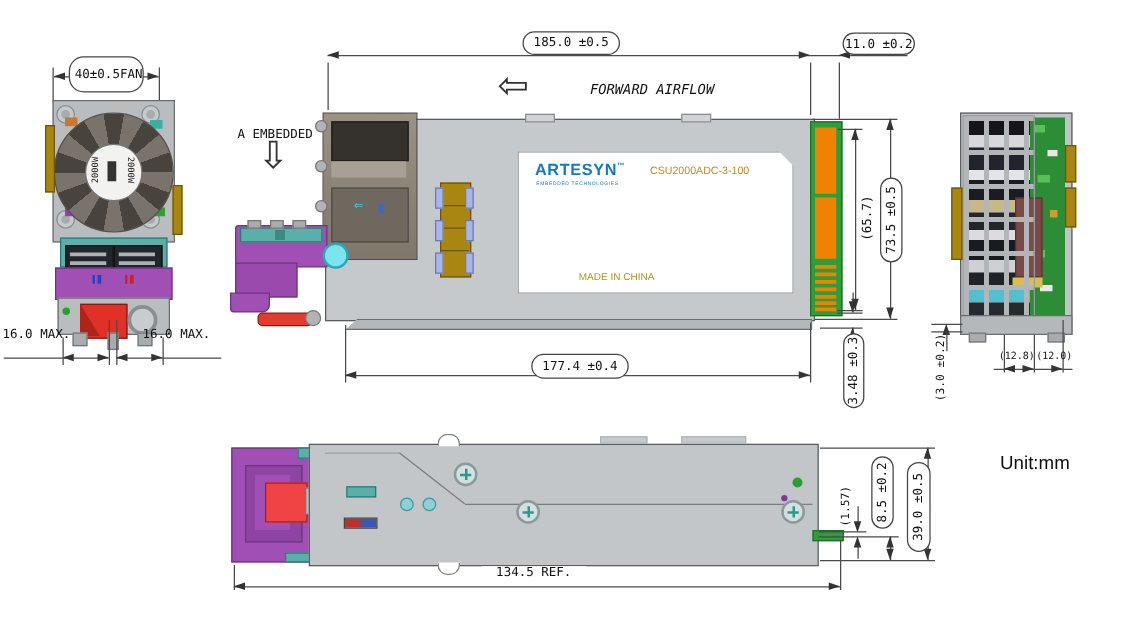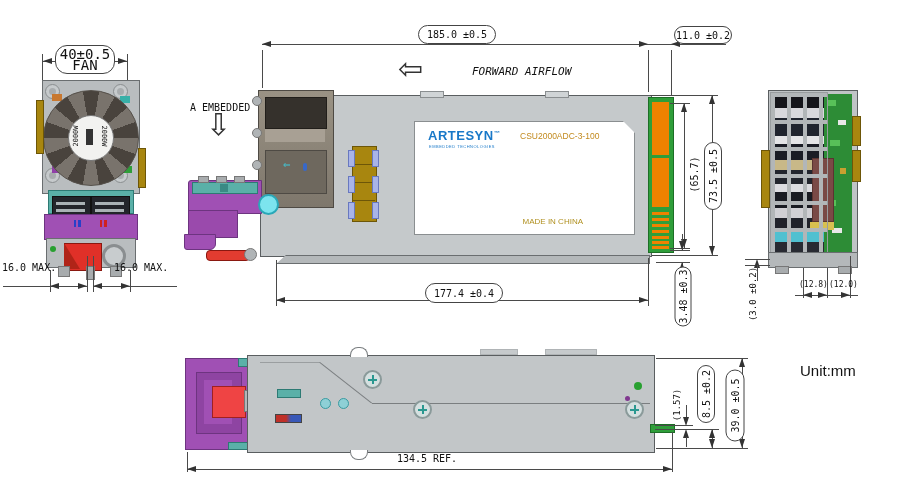--- a/index.html
+++ b/index.html
@@ -31,21 +31,21 @@
 </head>
 <body>
 
 <div id="canvas">
 
   <div class="lv" style="left:42px;top:54px;height:28px;"></div>
   <div class="lv" style="left:127px;top:54px;height:28px;"></div>
   <div class="lh" style="left:43px;top:61px;width:84px;"></div>
   <div class="ar ar-l" style="left:43px;top:58px;"></div>
   <div class="ar ar-r" style="left:118px;top:58px;"></div>
-  <div class="co" style="left:55px;top:45px;width:58px;height:27px;flex-direction:column;line-height:11px;font-size:14px;">
+  <div class="co" style="left:55px;top:45px;width:58px;height:27px;line-height:11px;font-size:10px;justify-content:flex-end;">
     <span>40±0.5</span>
     <span>FAN</span>
   </div>
 
   <div class="abs" style="left:42px;top:80px;width:96px;height:112px;background:#b9bdbf;border:1px solid #6a6e70;"></div>
   <div class="fscrew" style="left:45px;top:84px;width:13px;height:13px;"></div>
   <div class="fscrew" style="left:113px;top:84px;width:13px;height:13px;"></div>
   <div class="fscrew" style="left:45px;top:168px;width:13px;height:13px;"></div>
   <div class="fscrew" style="left:113px;top:168px;width:13px;height:13px;"></div>
   <div class="abs" style="left:52px;top:94px;width:10px;height:7px;background:#c87830;"></div>
@@ -147,21 +147,21 @@
   <div class="abs" style="left:348px;top:176px;width:5px;height:15px;background:#a9b4e8;border:1px solid #6878c0;"></div>
   <div class="abs" style="left:372px;top:176px;width:5px;height:15px;background:#a9b4e8;border:1px solid #6878c0;"></div>
   <div class="abs" style="left:348px;top:202px;width:5px;height:15px;background:#a9b4e8;border:1px solid #6878c0;"></div>
   <div class="abs" style="left:372px;top:202px;width:5px;height:15px;background:#a9b4e8;border:1px solid #6878c0;"></div>
 
   <div class="abs" style="left:414px;top:121px;width:219px;height:112px;background:#fff;border:1px solid #8a8e90;
        clip-path:polygon(0 0,calc(100% - 12px) 0,100% 12px,100% 100%,0 100%);"></div>
   <div class="abs" style="left:428px;top:128px;font-family:'Liberation Sans',sans-serif;font-weight:bold;font-size:13px;color:#1878c8;letter-spacing:0.5px;"><span>ARTESYN</span><sup style="font-size:6px;">™</sup></div>
   <div class="abs" style="left:429px;top:144px;font-family:'Liberation Sans',sans-serif;font-size:4px;color:#1878c8;letter-spacing:0.5px;">EMBEDDED TECHNOLOGIES</div>
   <div class="abs" style="left:520px;top:131px;width:105px;text-align:left;font-family:'Liberation Sans',sans-serif;font-size:8.5px;color:#c28a1e;">CSU2000ADC-3-100</div>
-  <div class="abs" style="left:463px;top:217px;width:120px;text-align:right;font-family:'Liberation Sans',sans-serif;font-size:8px;color:#b09020;">MADE IN CHINA</div>
+  <div class="abs" style="left:463px;top:217px;width:120px;text-align:left;font-family:'Liberation Sans',sans-serif;font-size:8px;color:#b09020;">MADE IN CHINA</div>
 
   <div class="abs" style="left:648px;top:97px;width:24px;height:154px;background:#2f9e3a;border:1px solid #1d6e26;"></div>
   <div class="abs" style="left:652px;top:102px;width:17px;height:53px;background:#ef8200;"></div>
   <div class="abs" style="left:652px;top:158px;width:17px;height:49px;background:#ef8200;"></div>
   <div class="abs" style="left:652px;top:212px;width:17px;height:3px;background:#ef8200;"></div>
   <div class="abs" style="left:652px;top:218px;width:17px;height:3px;background:#ef8200;"></div>
   <div class="abs" style="left:652px;top:224px;width:17px;height:3px;background:#ef8200;"></div>
   <div class="abs" style="left:652px;top:230px;width:17px;height:3px;background:#ef8200;"></div>
   <div class="abs" style="left:652px;top:236px;width:17px;height:3px;background:#ef8200;"></div>
   <div class="abs" style="left:652px;top:241px;width:17px;height:3px;background:#ef8200;"></div>

